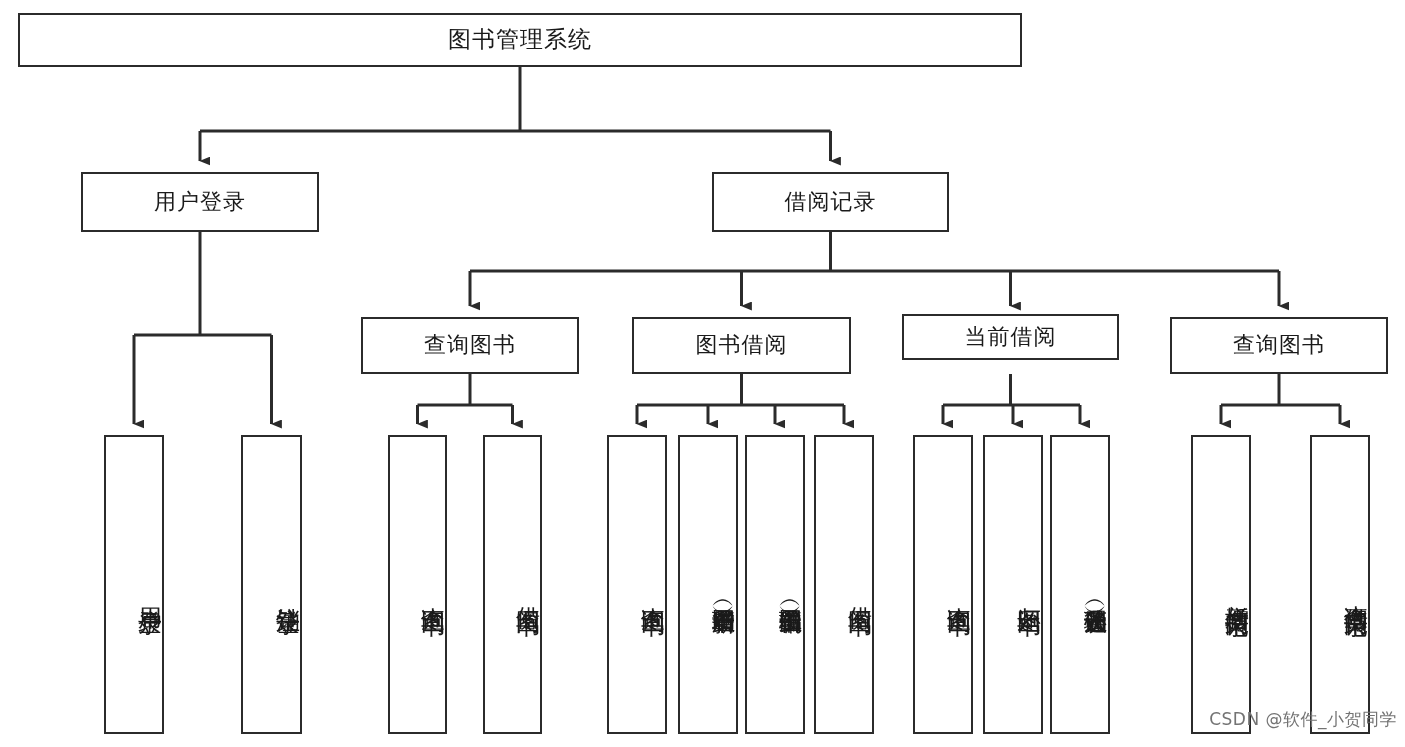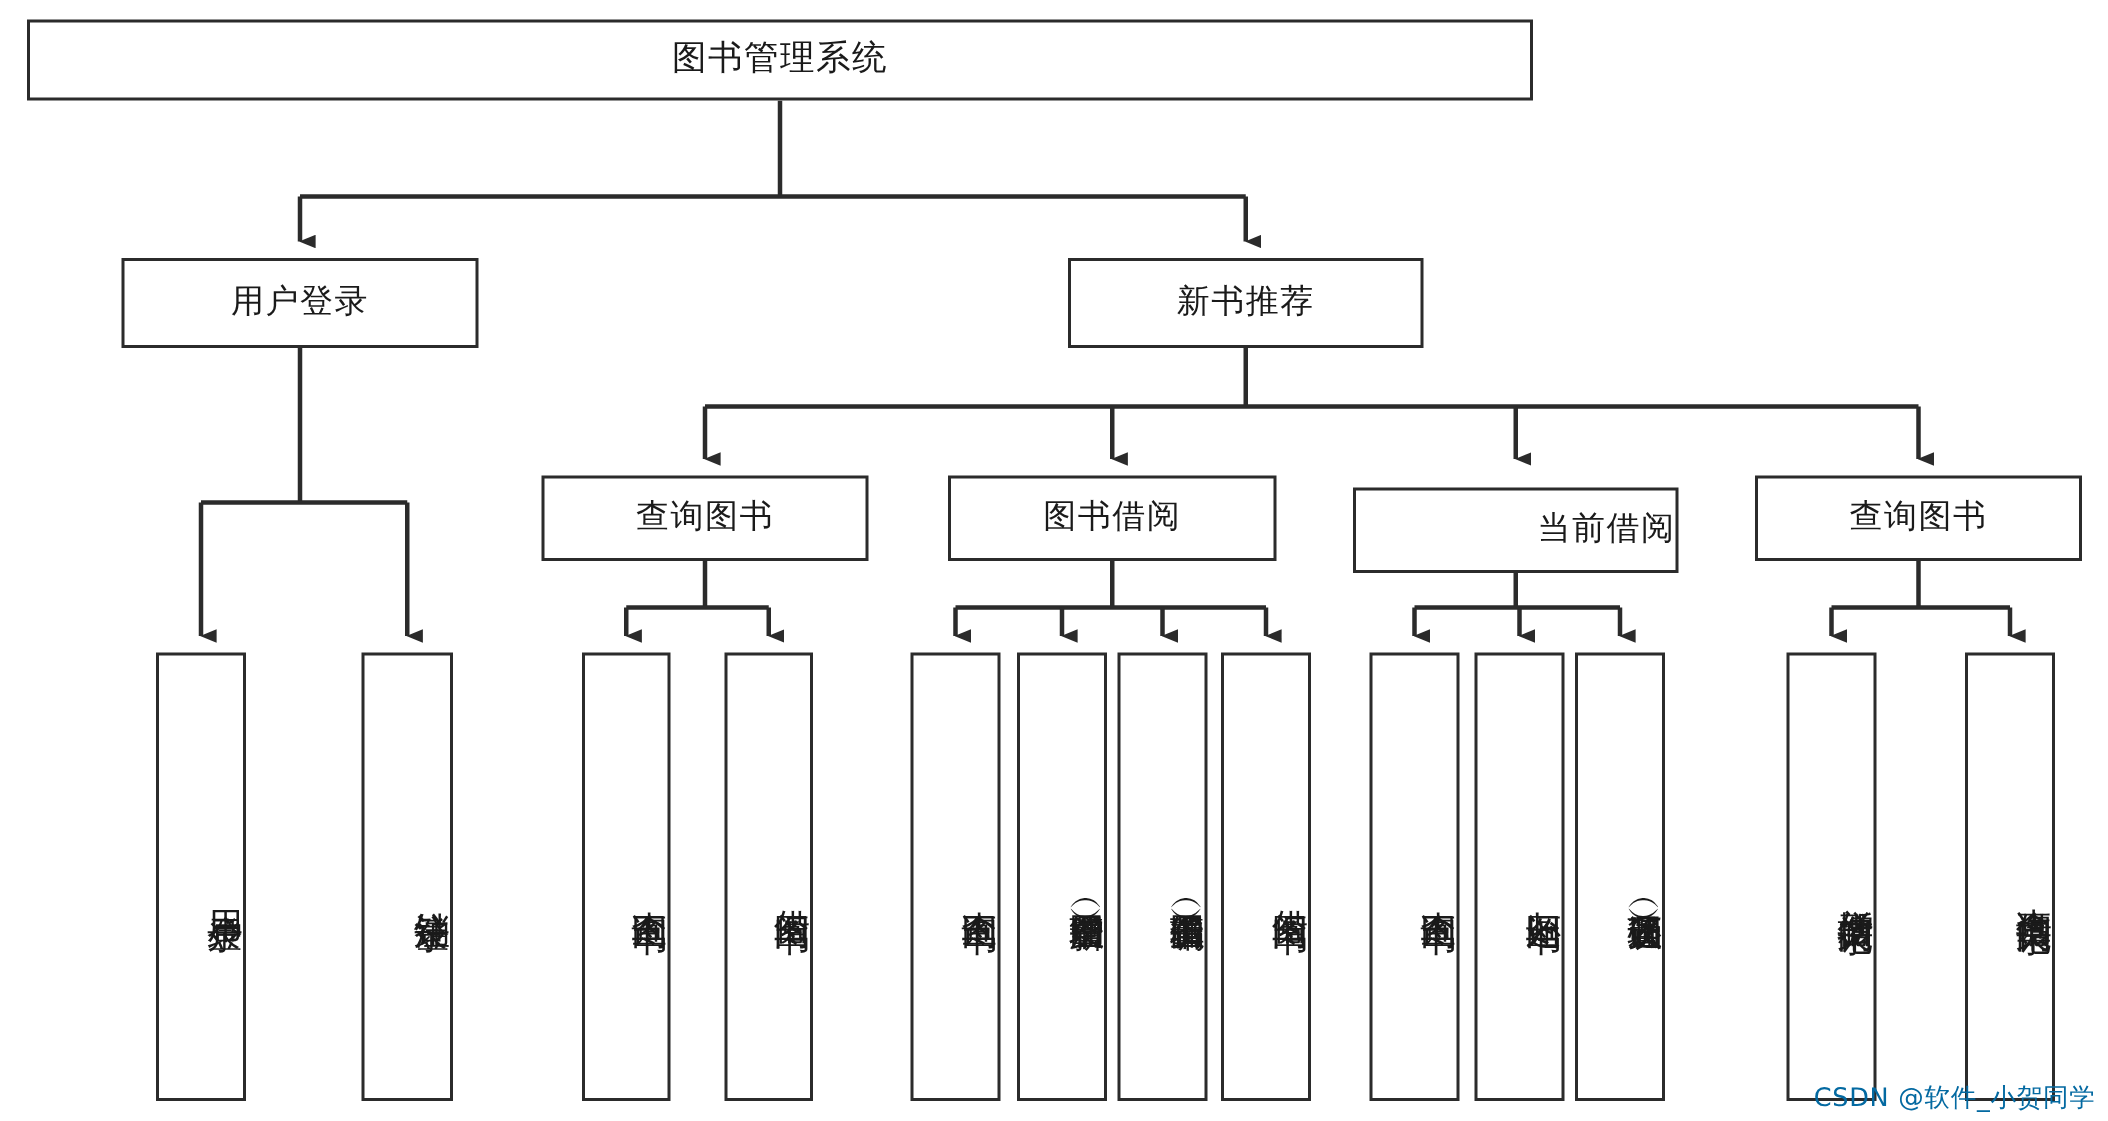--- a/index.html
+++ b/index.html
@@ -60,23 +60,23 @@
   }
   .node.vert .vtext {
     writing-mode: vertical-rl;
     text-orientation: upright;
     display: block;
     white-space: nowrap;
   }
   #watermark {
     position: absolute;
     right: 8px;
-    bottom: 4px;
+    bottom: 16px;
     font-size: 17px;
-    color: #0369a1;
+    color: #737373;
     letter-spacing: 0.5px;
     white-space: nowrap;
   }
 </style>
 </head>
 <body>
 
 <div id="canvas">
   <svg id="edges" viewBox="0 0 1405 747">
     <defs>
@@ -122,29 +122,29 @@
   </svg>
 
   <div id="node-layer">
       <div class="node horiz root" style="left: 18px; top: 13px; width: 1004px; height: 54px;">
         <span class="htext">图书管理系统</span>
       </div>
       <div class="node horiz" style="left: 81px; top: 172px; width: 238px; height: 60px;">
         <span class="htext">用户登录</span>
       </div>
       <div class="node horiz" style="left: 712px; top: 172px; width: 237px; height: 60px;">
-        <span class="htext">新书推荐</span>
+        <span class="htext">借阅记录</span>
       </div>
       <div class="node horiz" style="left: 361px; top: 317px; width: 218px; height: 57px;">
         <span class="htext">查询图书</span>
       </div>
       <div class="node horiz" style="left: 632px; top: 317px; width: 219px; height: 57px;">
         <span class="htext">图书借阅</span>
       </div>
-      <div class="node horiz" style="left: 902px; top: 325px; width: 217px; height: 57px; justify-content: flex-end;">
+      <div class="node horiz" style="left: 902px; top: 314px; width: 217px; height: 46px;">
         <span class="htext">当前借阅</span>
       </div>
       <div class="node horiz" style="left: 1170px; top: 317px; width: 218px; height: 57px;">
         <span class="htext">查询图书</span>
       </div>
       <div class="node vert" style="left: 104px; top: 435px; width: 60px; height: 299px;">
         <span class="vtext">用户登录</span>
       </div>
       <div class="node vert" style="left: 241px; top: 435px; width: 61px; height: 299px;">
         <span class="vtext">注销登录</span>

